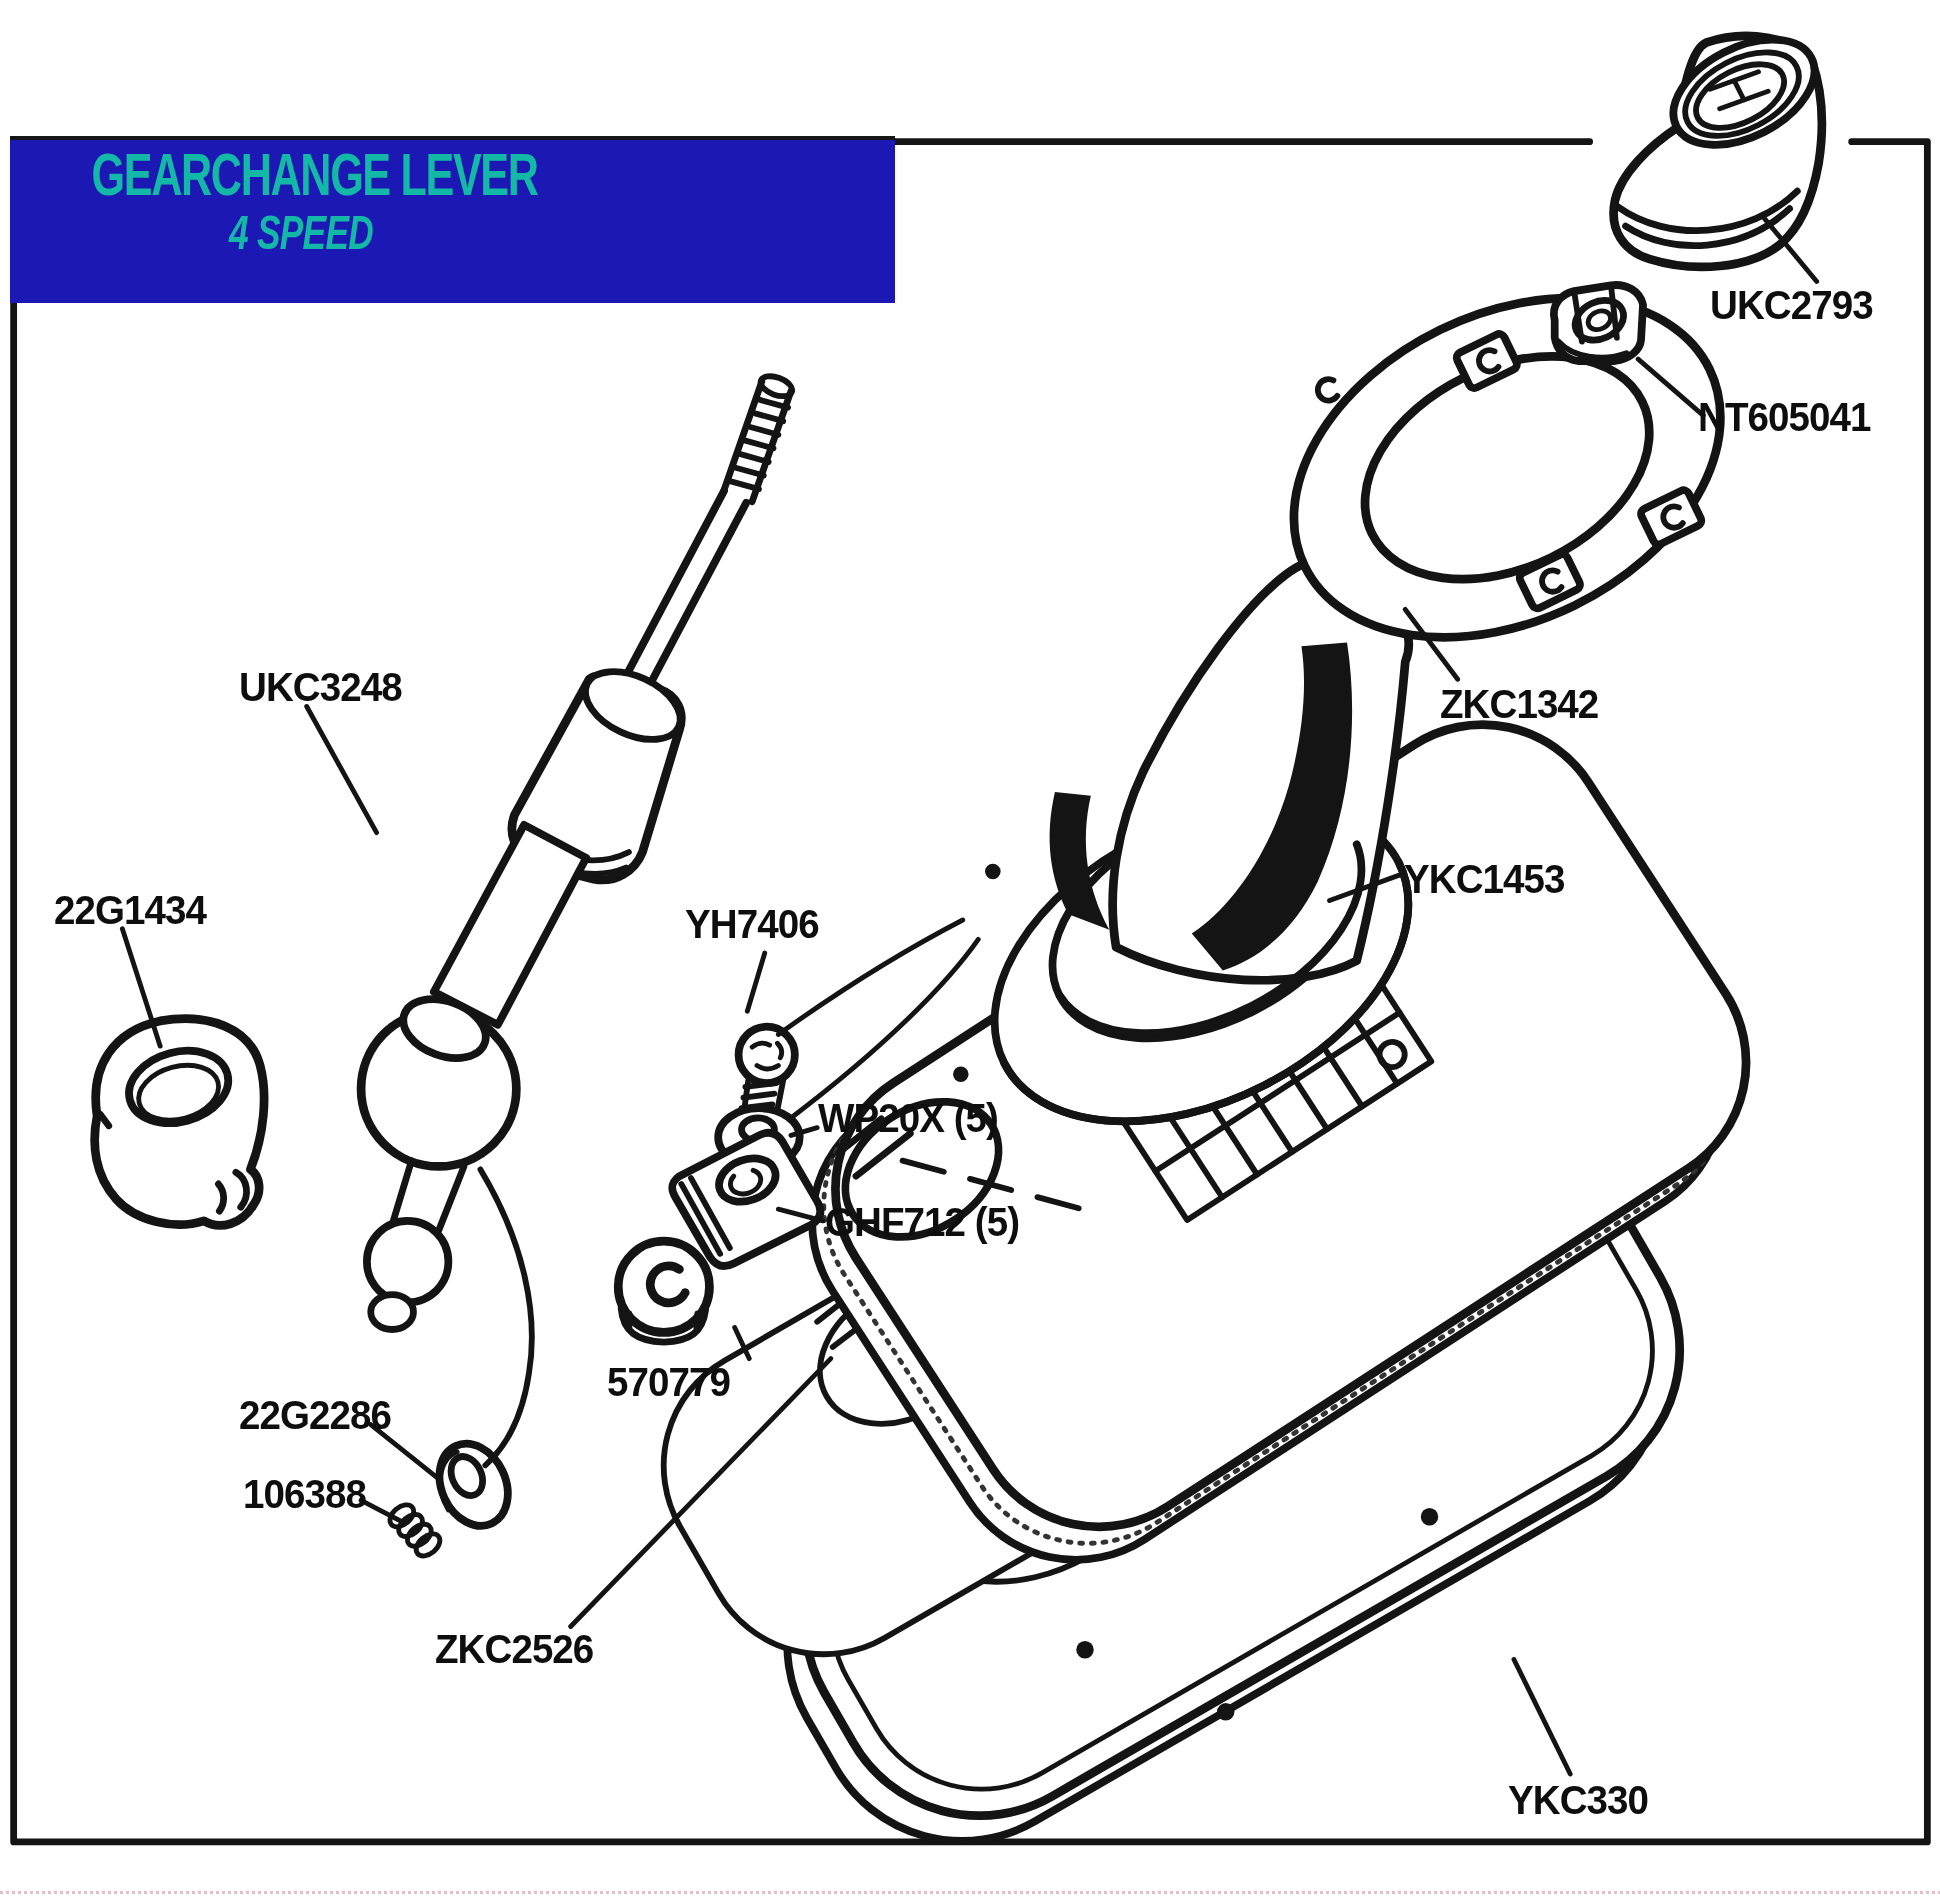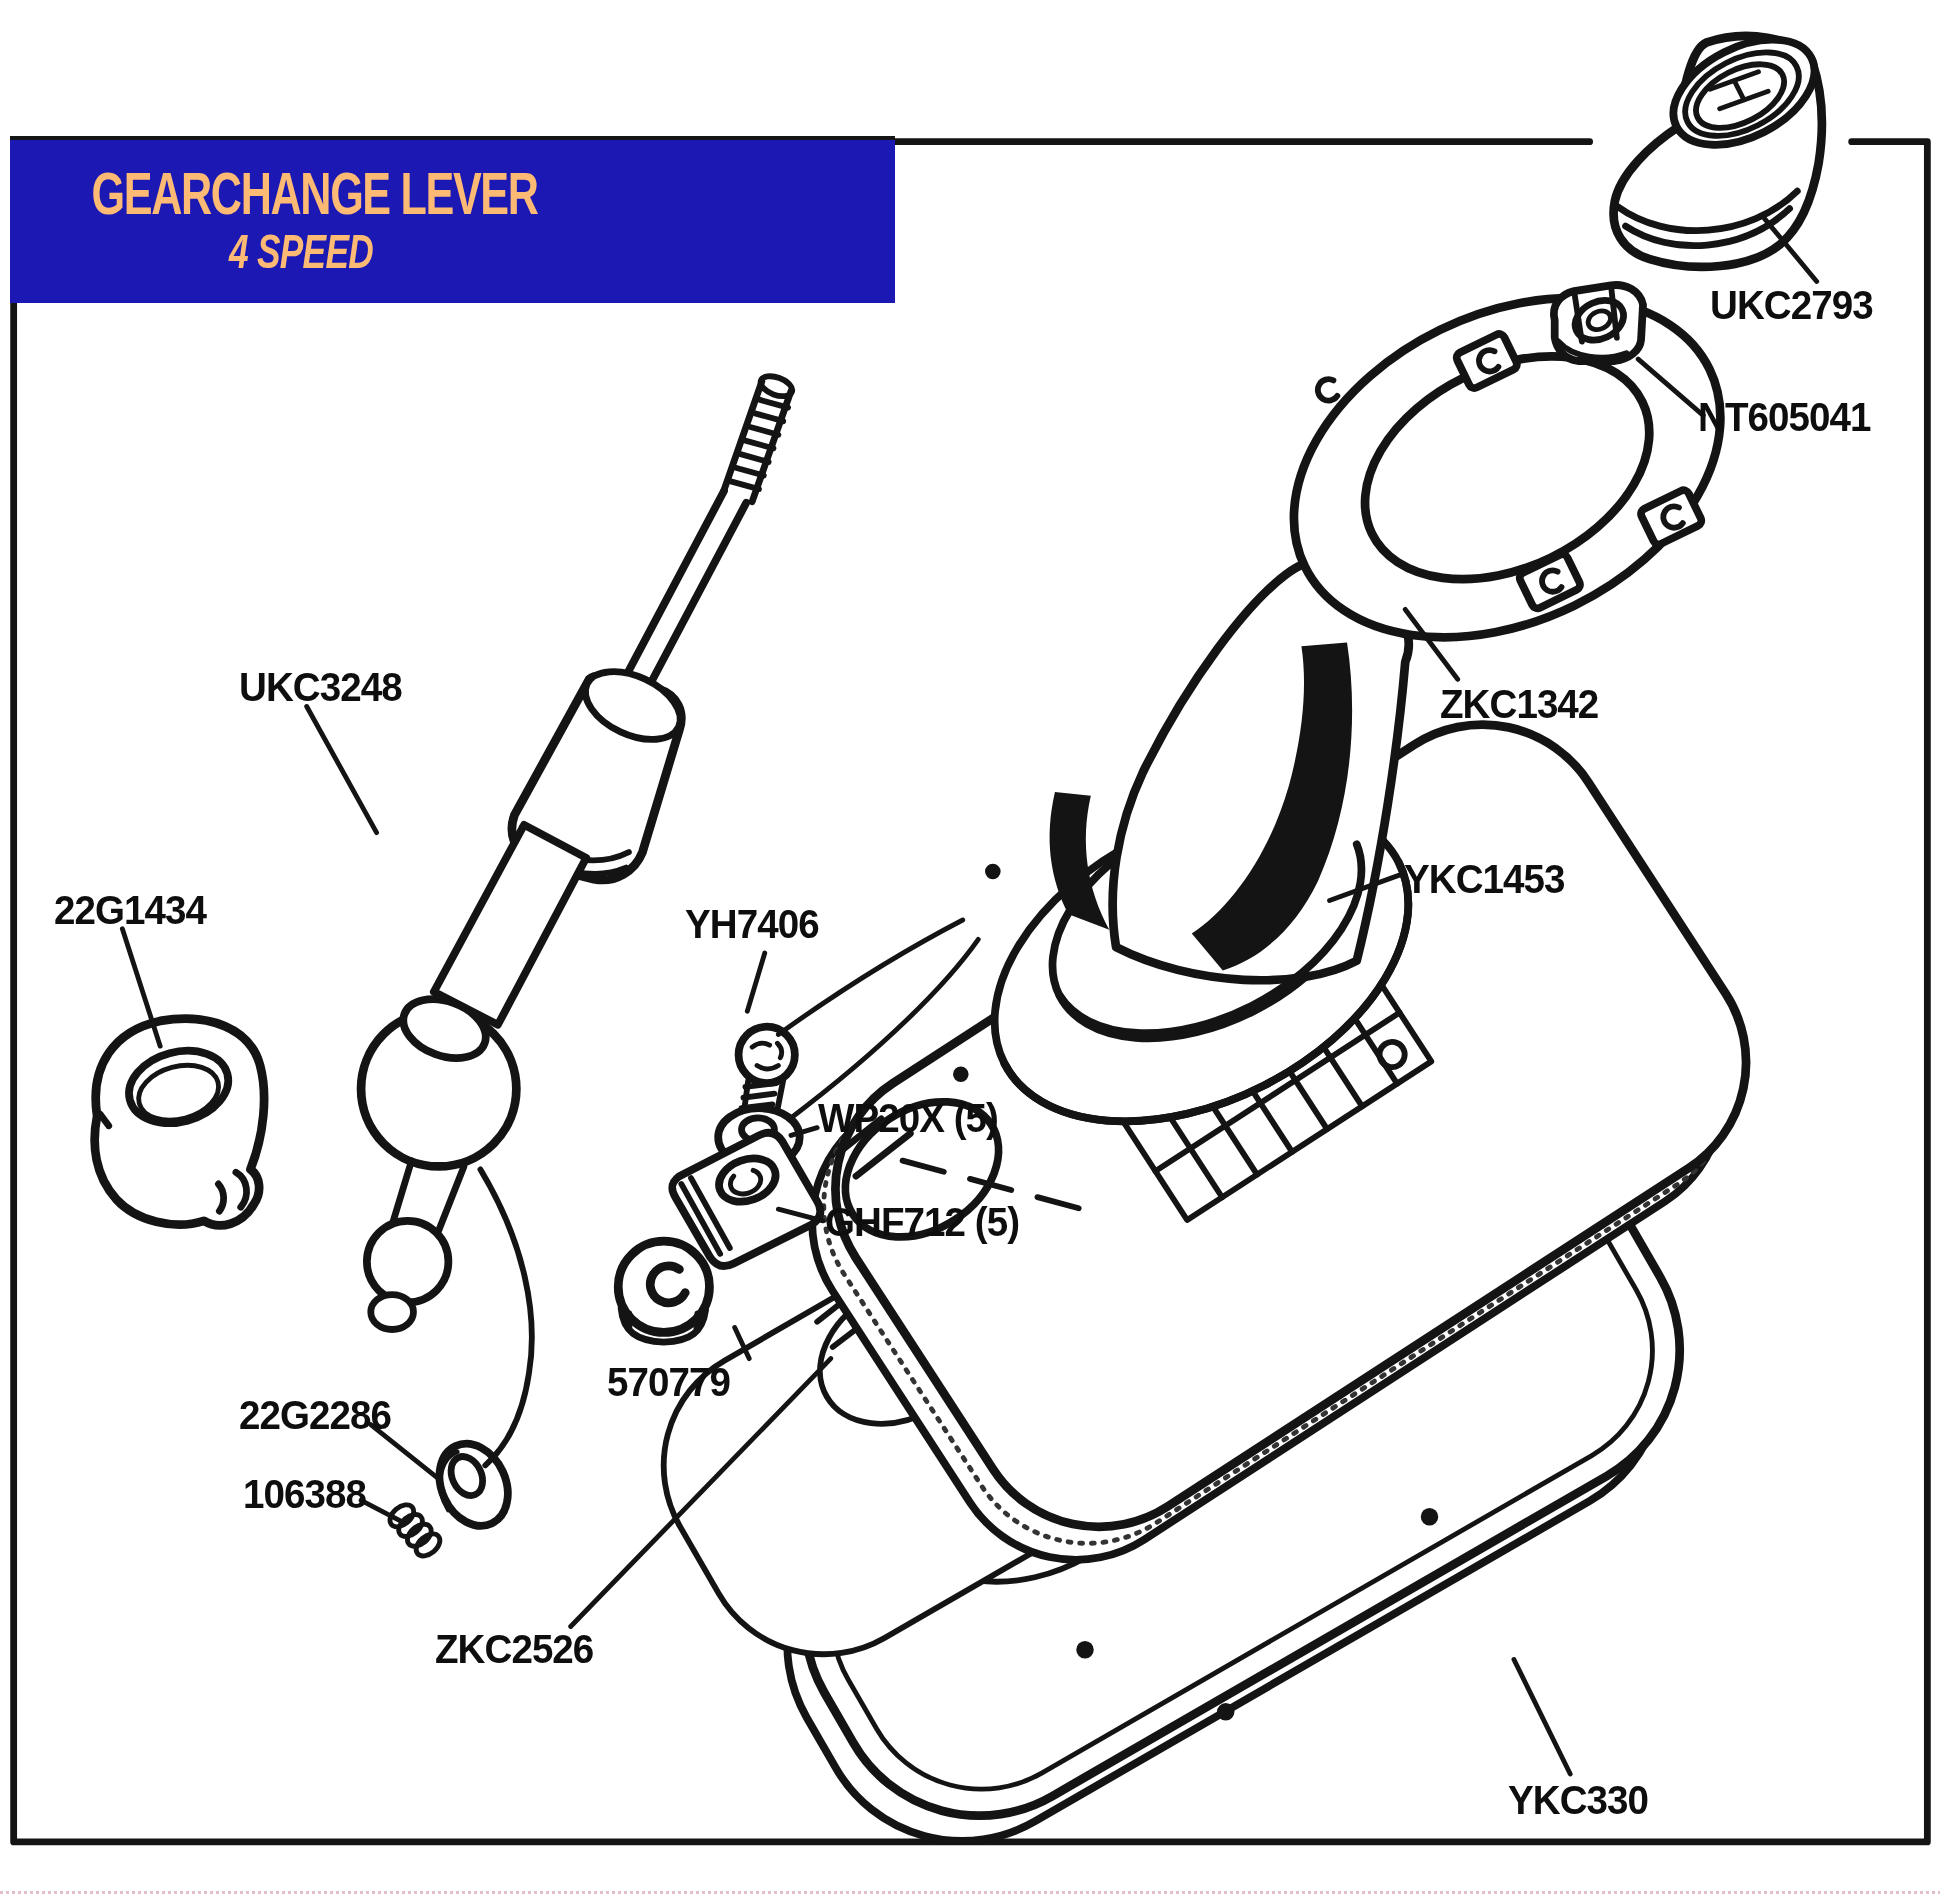--- a/index.html
+++ b/index.html
@@ -2,21 +2,21 @@
 <html><head>
 <meta charset="utf-8">
 <style>
   html,body{margin:0;padding:0;background:#fff;}
   #page{position:relative;width:1941px;height:1904px;background:#ffffff;overflow:hidden;
         font-family:"Liberation Sans", sans-serif;}
   #art{position:absolute;left:0;top:0;z-index:1;}
   
   #banner{position:absolute;left:9.7px;top:136px;width:885px;height:167px;
           background:#1c18b4;border-top:4.9px solid #161616;z-index:3;box-sizing:border-box;}
-  #banner .inner{width:582px;margin-top:22px;text-align:center;color:#fdba74;}
+  #banner .inner{width:582px;margin-top:3px;text-align:center;color:#14b8a6;}
   #banner .t1{font-size:60px;font-weight:bold;letter-spacing:-1.9px;white-space:nowrap;
               transform:scaleX(.72);transform-origin:50% 50%;line-height:1.05;}
   #banner .t2{font-size:49px;font-weight:bold;font-style:italic;letter-spacing:-1px;white-space:nowrap;
               transform:scaleX(.72);transform-origin:50% 50%;line-height:1.1;}
   
   .lbl{position:absolute;z-index:4;font-size:41px;font-weight:bold;color:#0e0e0e;
        letter-spacing:-1px;white-space:nowrap;transform:scaleX(.94);transform-origin:0 0;}
   #l-ukc2793{left:1710px;top:282px}
   #l-nt605041{left:1698px;top:394px}
   #l-zkc1342{left:1440px;top:681px}

